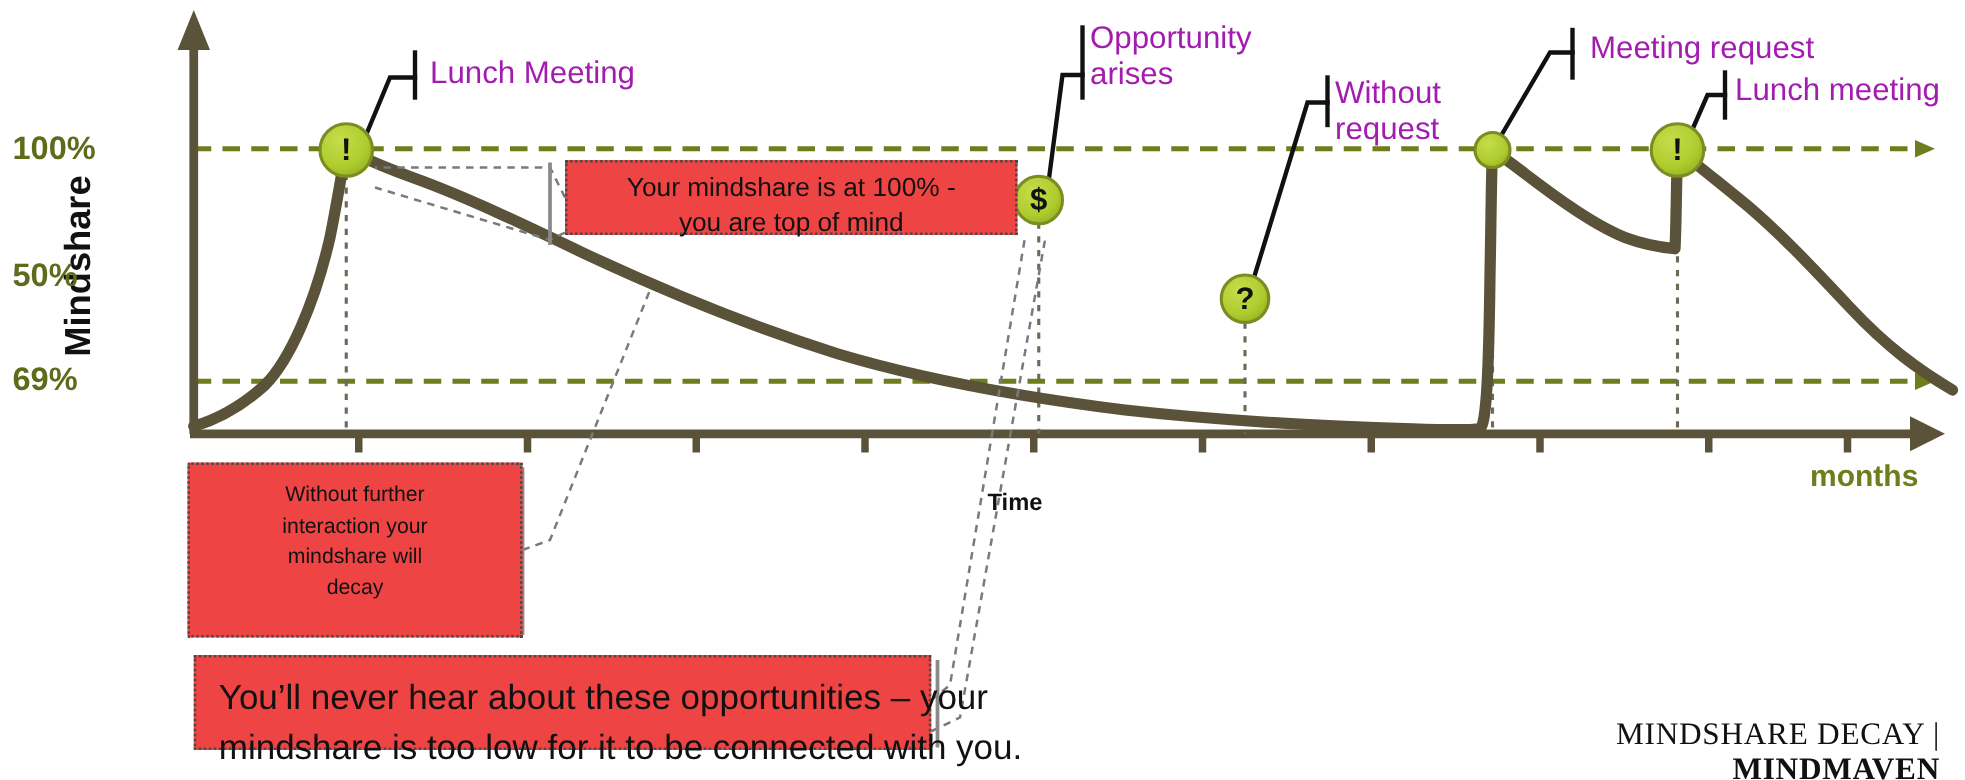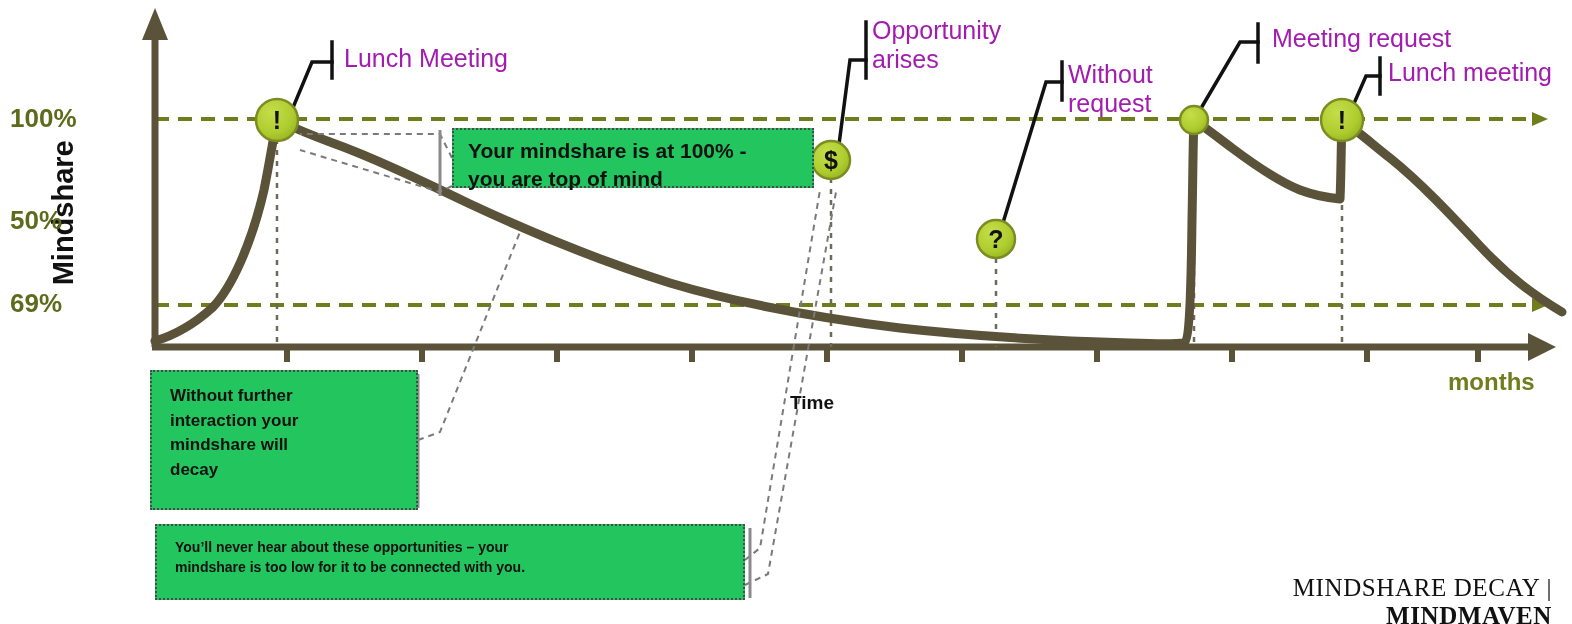--- a/index.html
+++ b/index.html
@@ -73,41 +73,42 @@
   }
   .anno-lunch1      { left: 344px; top: 44px; }
   .anno-opportunity { left: 872px; top: 16px; width: 190px; }
   .anno-referral    { left: 1068px; top: 60px; width: 140px; }
   .anno-meetingreq  { left: 1272px; top: 24px; }
   .anno-lunch2      { left: 1388px; top: 58px; }
 
   .callout {
     position: absolute;
     border: 2px dotted #4a4a4a;
-    background: #22c55e;
+    background: #ef4444;
     box-sizing: border-box;
-    font-weight: bold;
-    color: #111111;
+    font-weight: normal;
+    color: #111111;
+    text-align: center;
   }
   .callout-mindshare {
     left: 452px; top: 128px; width: 362px; height: 60px;
     padding: 7px 14px;
     font-size: 21px;
     line-height: 1.32;
   }
   .callout-decay {
     left: 150px; top: 370px; width: 268px; height: 140px;
     padding: 12px 18px;
     font-size: 17px;
     line-height: 1.45;
   }
   .callout-opportunities {
     left: 155px; top: 524px; width: 590px; height: 76px;
     padding: 12px 18px;
-    font-size: 14px;
+    font-size: 28px;
     line-height: 1.42;
   }
 
   .brand {
     position: absolute;
     left: 1120px;
     top: 574px;
     width: 432px;
     text-align: right;
     font-size: 25px;

